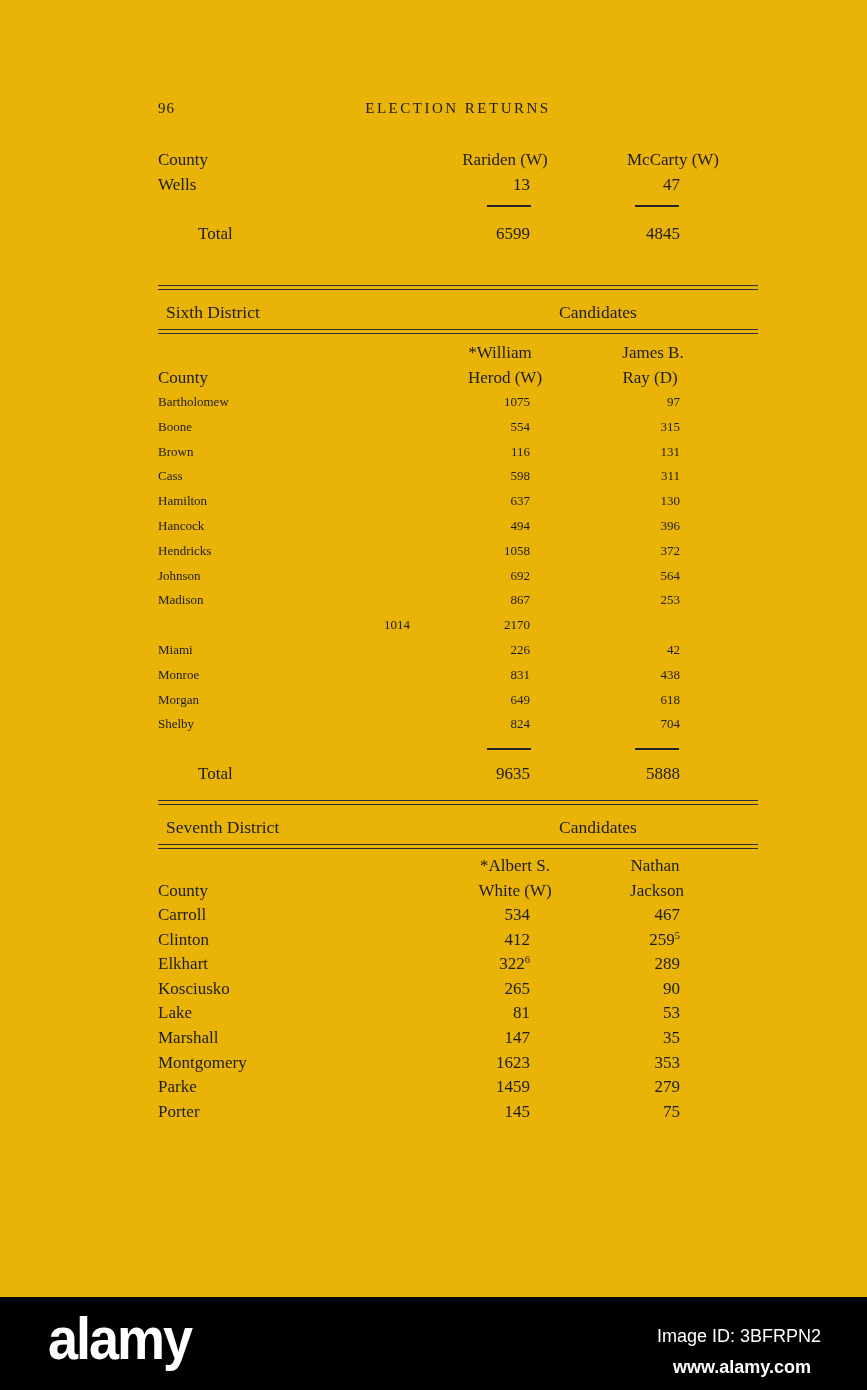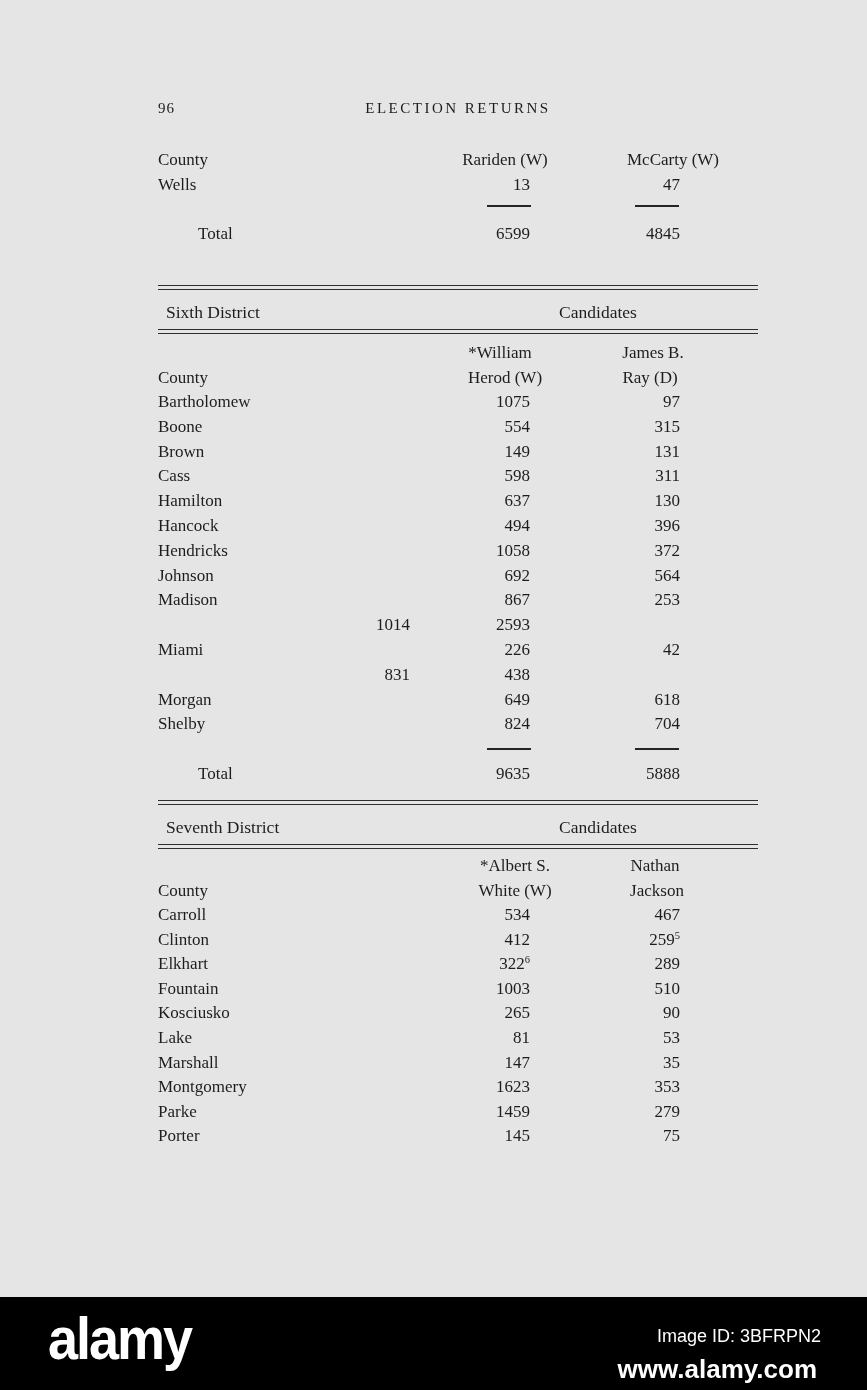--- a/index.html
+++ b/index.html
@@ -3,39 +3,39 @@
 <meta charset="utf-8">
 <style>
   html,body { margin:0; padding:0; }
   body {
     width:867px; height:1390px;
     background:#ffffff;
     font-family:"Liberation Serif", serif;
   }
   .page {
     position:relative; width:867px; height:1390px;
-    background:#e5e5e5; color:#1d1d1d; overflow:hidden;
+    background:#eab308; color:#1d1d1d; overflow:hidden;
   }
   .content-abs { position:absolute; left:158px; width:600px; }
 
   
   .pagehead { top:100px; height:22px; }
   .pagenum { position:absolute; left:0; top:0; font-size:15px; letter-spacing:1px; }
   .runhead { display:block; text-align:center; font-size:15px; letter-spacing:2.5px; }
 
   
   .trow, .total-row, .hdr-row {
     display:grid; grid-template-columns:252px 120px 150px 1fr;
   }
   .c-name { text-align:left; white-space:nowrap; }
   .c-val  { text-align:right; white-space:nowrap; }
   sup { font-size:10.5px; line-height:0; vertical-align:6px; }
 
   .t1 .trow, .t1 .total-row, .t1 .hdr-row { height:25px; line-height:25px; font-size:17px; }
-  .t2 .trow { height:24.8px; line-height:24.8px; font-size:17px; }
+  .t2 .trow { height:24.8px; line-height:24.8px; font-size:13px; }
   .t3 .trow { height:24.6px; line-height:24.6px; font-size:17px; }
   .t2 .total-row, .t3 .total-row { height:25px; line-height:25px; font-size:17px; }
 
   .total-row .c-name { padding-left:40px; }
 
   
   .hdr-row { position:relative; }
   .hdr-span { position:absolute; transform:translateX(-50%); white-space:nowrap; font-size:17px; }
 
   
@@ -75,21 +75,21 @@
     position:absolute; left:48px; top:8px;
     color:#ffffff; font-family:"Liberation Sans", sans-serif;
     font-weight:bold; font-size:54px; letter-spacing:-2px;
     transform:scaleY(1.08); transform-origin:top left;
   }
   .wm-right {
     position:absolute; right:46px; top:29px; text-align:right;
     color:#ffffff; font-family:"Liberation Sans", sans-serif;
   }
   .wm-id  { font-size:18px; margin:0 0 7px 0; }
-  .wm-url { font-size:26px; font-weight:bold; margin:4px; }
+  .wm-url { font-size:18px; font-weight:bold; margin:10px; }
 </style>
 </head>
 <body>
 
 <div class="page">
 
   <div class="content-abs pagehead">
     <span class="pagenum">96</span>
     <span class="runhead">ELECTION RETURNS</span>
   </div>
@@ -147,21 +147,21 @@
           <span></span>
         </div>
         <div class="trow">
           <span class="c-name">Boone</span>
           <span class="c-val">554</span>
           <span class="c-val">315</span>
           <span></span>
         </div>
         <div class="trow">
           <span class="c-name">Brown</span>
-          <span class="c-val">149</span>
+          <span class="c-val">116</span>
           <span class="c-val">131</span>
           <span></span>
         </div>
         <div class="trow">
           <span class="c-name">Cass</span>
           <span class="c-val">598</span>
           <span class="c-val">311</span>
           <span></span>
         </div>
         <div class="trow">
@@ -189,30 +189,31 @@
           <span></span>
         </div>
         <div class="trow">
           <span class="c-name">Madison</span>
           <span class="c-val">867</span>
           <span class="c-val">253</span>
           <span></span>
         </div>
         <div class="trow">
           <span class="c-val">1014</span>
-          <span class="c-val">2593</span>
+          <span class="c-val">2170</span>
           <span></span>
         </div>
         <div class="trow">
           <span class="c-name">Miami</span>
           <span class="c-val">226</span>
           <span class="c-val">42</span>
           <span></span>
         </div>
         <div class="trow">
+          <span class="c-name">Monroe</span>
           <span class="c-val">831</span>
           <span class="c-val">438</span>
           <span></span>
         </div>
         <div class="trow">
           <span class="c-name">Morgan</span>
           <span class="c-val">649</span>
           <span class="c-val">618</span>
           <span></span>
         </div>
@@ -267,26 +268,20 @@
           <span class="c-val">259<sup>5</sup></span>
           <span></span>
         </div>
         <div class="trow">
           <span class="c-name">Elkhart</span>
           <span class="c-val">322<sup>6</sup></span>
           <span class="c-val">289</span>
           <span></span>
         </div>
         <div class="trow">
-          <span class="c-name">Fountain</span>
-          <span class="c-val">1003</span>
-          <span class="c-val">510</span>
-          <span></span>
-        </div>
-        <div class="trow">
           <span class="c-name">Kosciusko</span>
           <span class="c-val">265</span>
           <span class="c-val">90</span>
           <span></span>
         </div>
         <div class="trow">
           <span class="c-name">Lake</span>
           <span class="c-val">81</span>
           <span class="c-val">53</span>
           <span></span>

